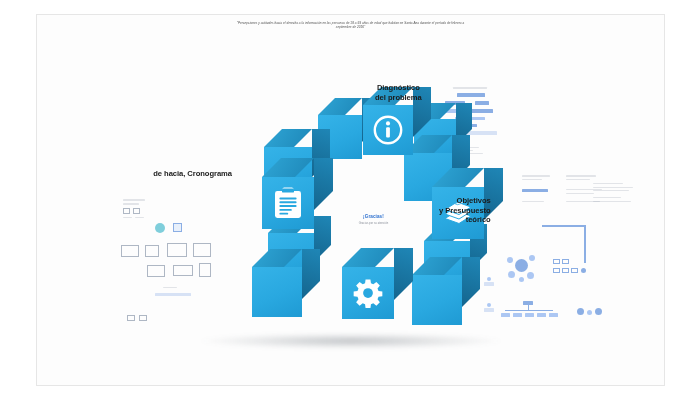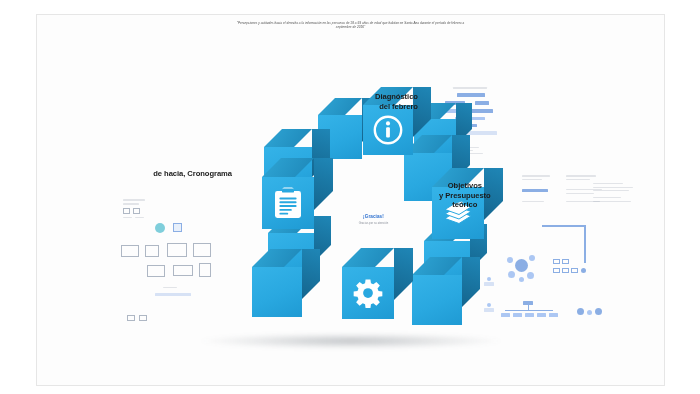--- a/index.html
+++ b/index.html
@@ -334,30 +334,30 @@
 
       <div id="center-block" style="z-index:9;">
         <div id="center-title">¡Gracias!</div>
         <div id="center-sub">Gracias por su atención</div>
       </div>
 
     </div>
 
     <div id="ring-shadow"></div>
 
-    <div class="ring-label" style="left:338px; top:77px; text-align:right; z-index:12;">
+    <div class="ring-label" style="left:338px; top:68px; text-align:center; z-index:12;">
       <div>Diagnóstico</div>
-      <div>del febrero</div>
+      <div>del problema</div>
     </div>
 
     <div class="ring-label" style="left:80px; top:154px; width:115px; text-align:right; z-index:12;">
       <div>de hacia, Cronograma</div>
     </div>
 
-    <div class="ring-label" style="left:402px; top:166px; text-align:center; z-index:12;">
+    <div class="ring-label" style="left:402px; top:181px; text-align:right; z-index:12;">
       <div>Objetivos</div>
       <div>y Presupuesto</div>
       <div>teórico</div>
     </div>
 
 
   </div>
 </div>
 
 </body></html>

